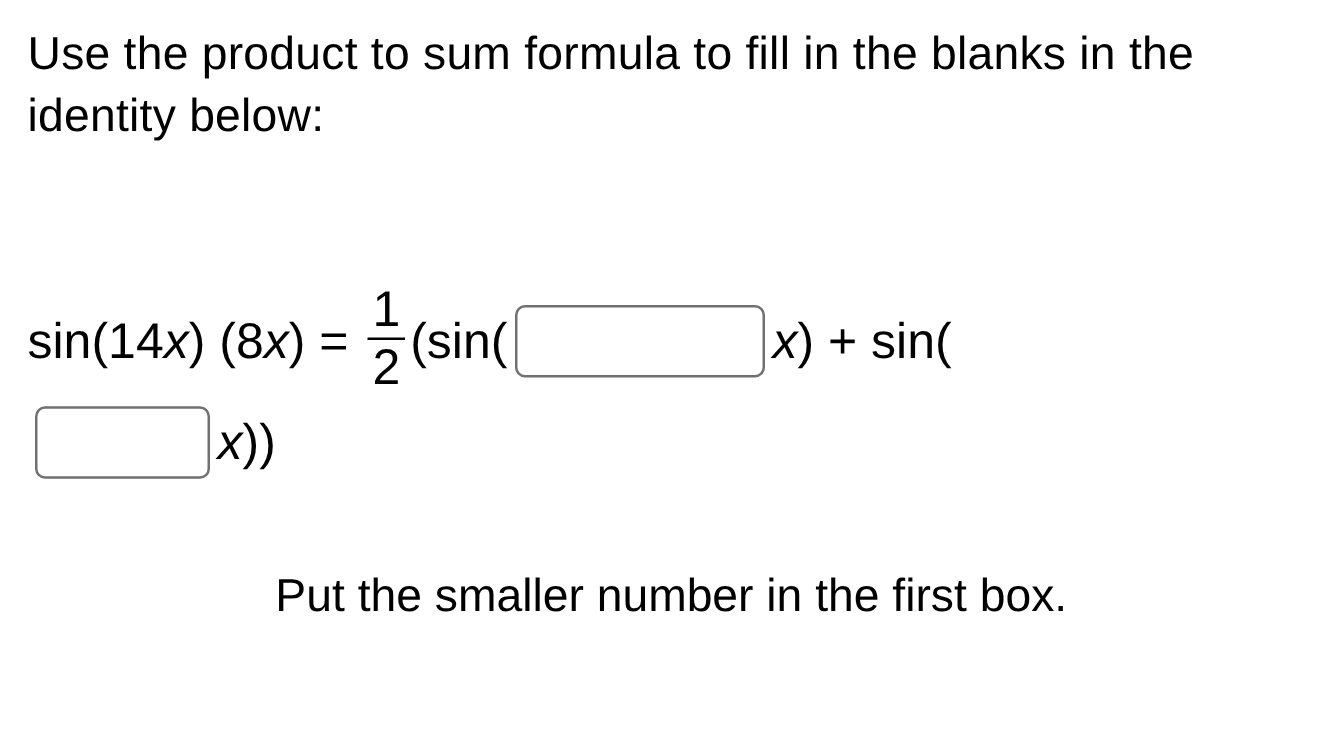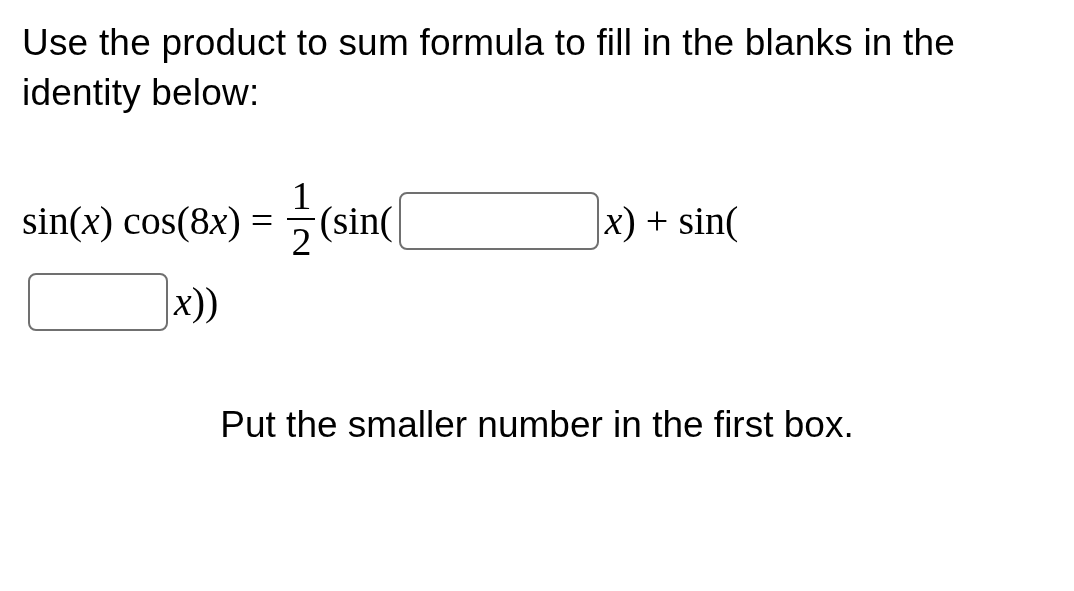--- a/index.html
+++ b/index.html
@@ -13,24 +13,24 @@
     box-sizing: border-box;
     padding: 18px 22px;
     font-family: "Segoe UI", "Helvetica Neue", Arial, sans-serif;
     color: #000000;
     font-size: 36px;
     line-height: 1.35;
   }
   .instruction {
     font-size: 37px;
     letter-spacing: 0.2px;
-    margin-bottom: 60px;
+    margin-bottom: 112px;
   }
   .equation {
-    font-family: Liberation Serif, serif;
+    font-family: Liberation Sans, sans-serif;
     font-size: 40px;
     line-height: 1.9;
     margin-bottom: 60px;
   }
   .eq-row {
     display: flex;
     flex-wrap: wrap;
     align-items: center;
   }
   .math {
@@ -81,23 +81,23 @@
 </style>
 </head>
 <body>
 
 <div class="instruction">Use the product to sum formula to fill in the blanks in the identity below:</div>
 
 <div class="equation">
   <div class="eq-row">
     <span class="math">sin</span>
       <span class="math">(</span>
+      <span class="math">14</span>
       <span class="math var">x</span>
       <span class="math">) </span>
-      <span class="math">cos</span>
       <span class="math">(</span>
       <span class="math">8</span>
       <span class="math var">x</span>
       <span class="math">)</span>
       <span class="math"> = </span>
     <span class="frac">
       <span class="num">1</span>
       <span class="den">2</span>
     </span>
     <span class="math">(</span>

